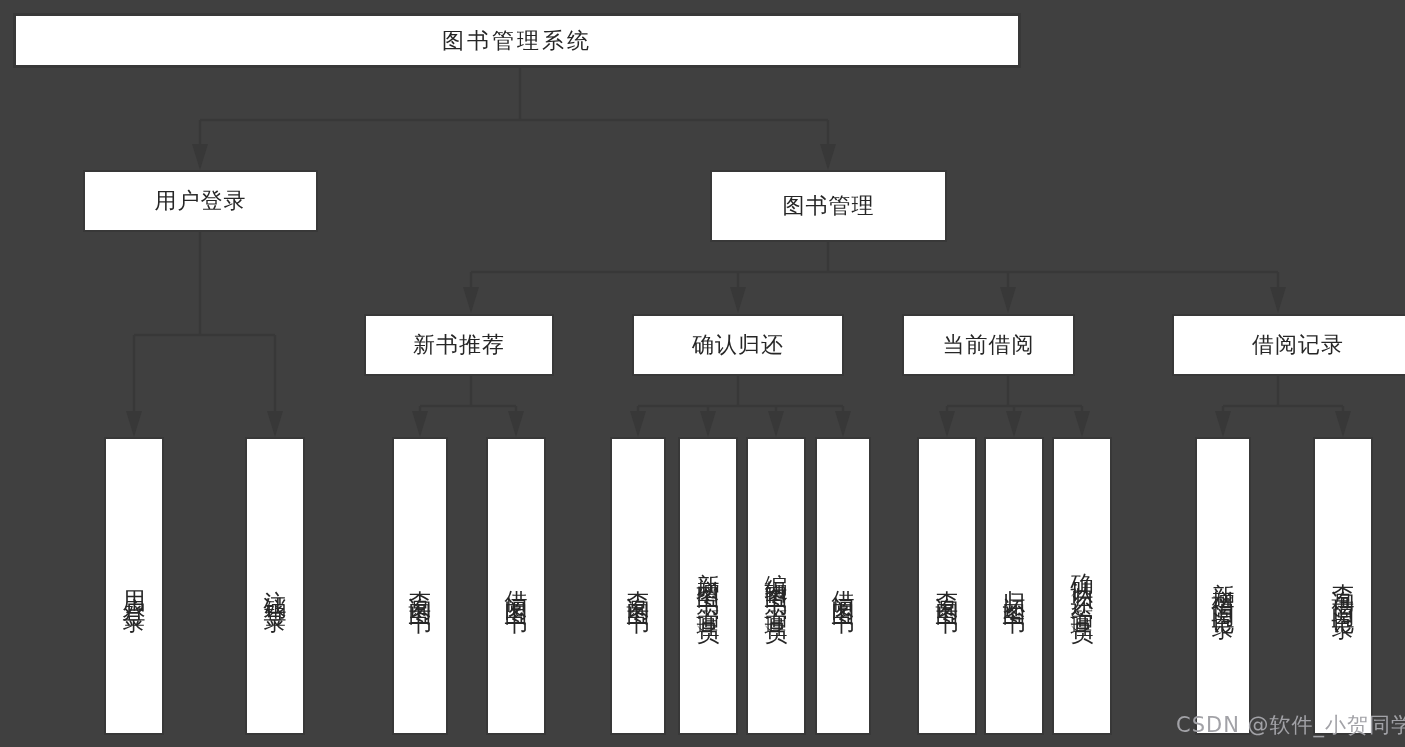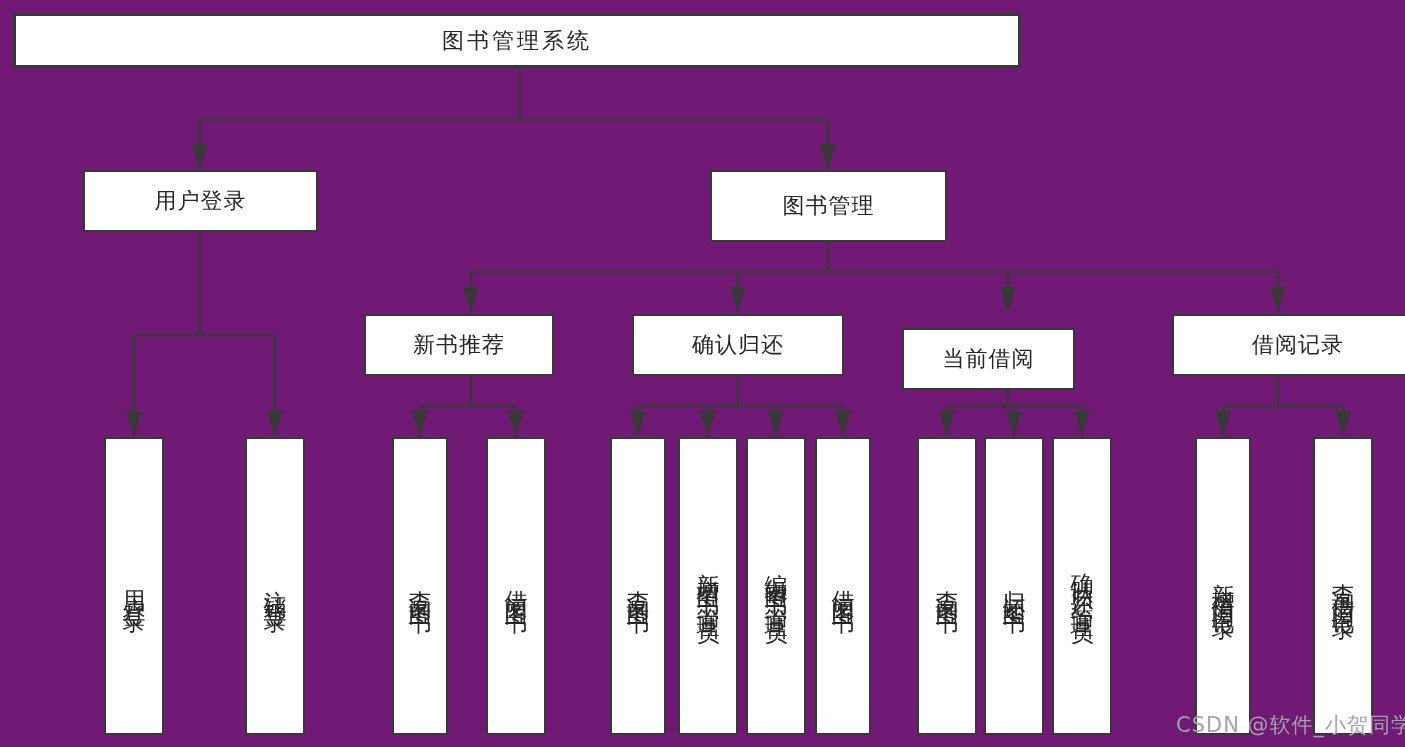--- a/index.html
+++ b/index.html
@@ -1,20 +1,20 @@
 <!DOCTYPE html>
 <html><head>
 <meta charset="utf-8">
 <style>
   html, body { margin: 0; padding: 0; background: #ffffff; }
   .stage {
     position: relative;
     width: 1405px;
     height: 747px;
-    background: #701a75;
+    background: #404040;
     overflow: hidden;
     font-family: "DejaVu Sans", "Liberation Sans", sans-serif;
     color: #262626;
   }
   .wires {
     position: absolute;
     left: 0; top: 0;
     width: 1405px; height: 747px;
   }
   .box {
@@ -91,21 +91,21 @@
     </g>
   </svg>
 
   <div class="box root" style="left:13px; top:13px; width:1008px; height:55px;">图书管理系统</div>
 
   <div class="box branch" style="left:83px; top:170px; width:235px; height:62px;">用户登录</div>
   <div class="box branch" style="left:710px; top:170px; width:237px; height:72px;">图书管理</div>
 
   <div class="box branch" style="left:364px; top:314px; width:190px; height:62px;">新书推荐</div>
   <div class="box branch" style="left:632px; top:314px; width:212px; height:62px;">确认归还</div>
-  <div class="box branch" style="left:902px; top:328px; width:173px; height:62px;text-align:center;">当前借阅</div>
+  <div class="box branch" style="left:902px; top:314px; width:173px; height:62px;text-align:center;">当前借阅</div>
   <div class="box branch" style="left:1172px; top:314px; width:252px; height:62px;">借阅记录</div>
 
   <div class="box leaf" style="left:104px; top:437px; width:60px; height:298px;">用户登录</div>
   <div class="box leaf" style="left:245px; top:437px; width:60px; height:298px;">注销登录</div>
 
   <div class="box leaf" style="left:392px; top:437px; width:56px; height:298px;">查询图书</div>
   <div class="box leaf" style="left:486px; top:437px; width:60px; height:298px;">借阅图书</div>
 
   <div class="box leaf" style="left:610px; top:437px; width:56px; height:298px;">查询图书</div>
   <div class="box leaf" style="left:678px; top:437px; width:60px; height:298px;">新增图书（管理员）</div>

